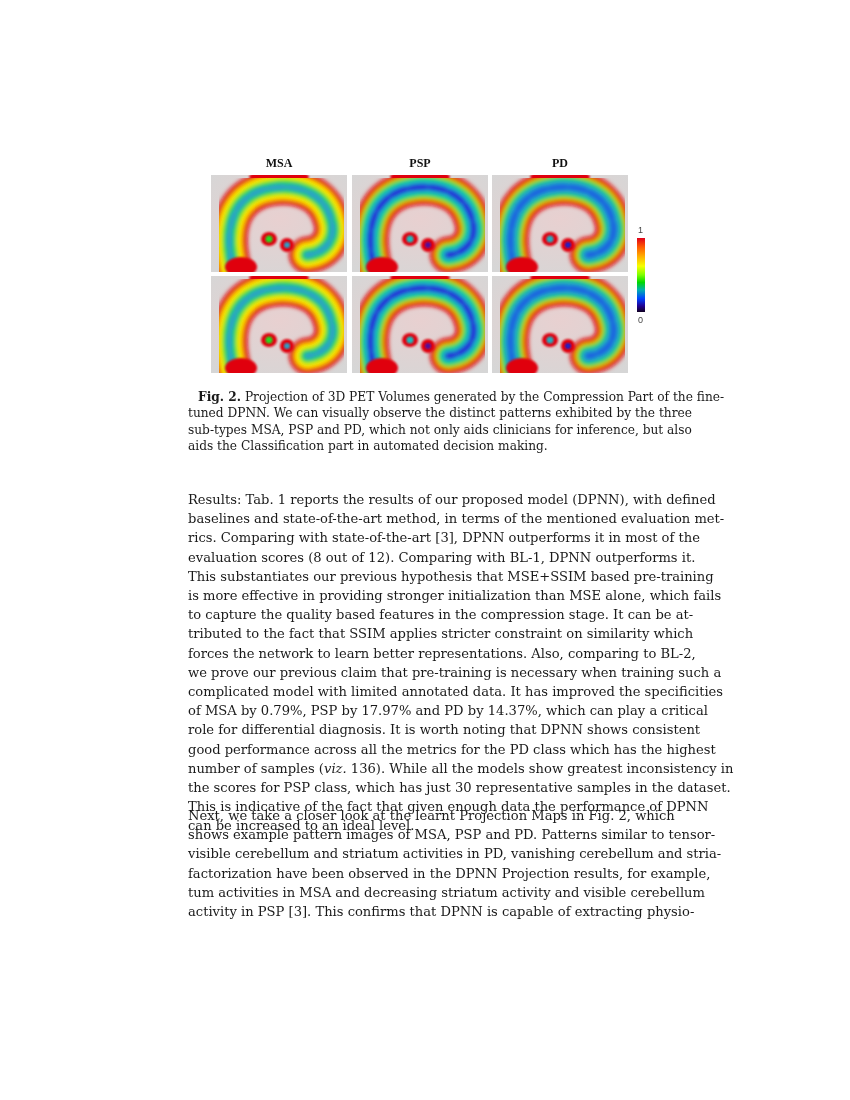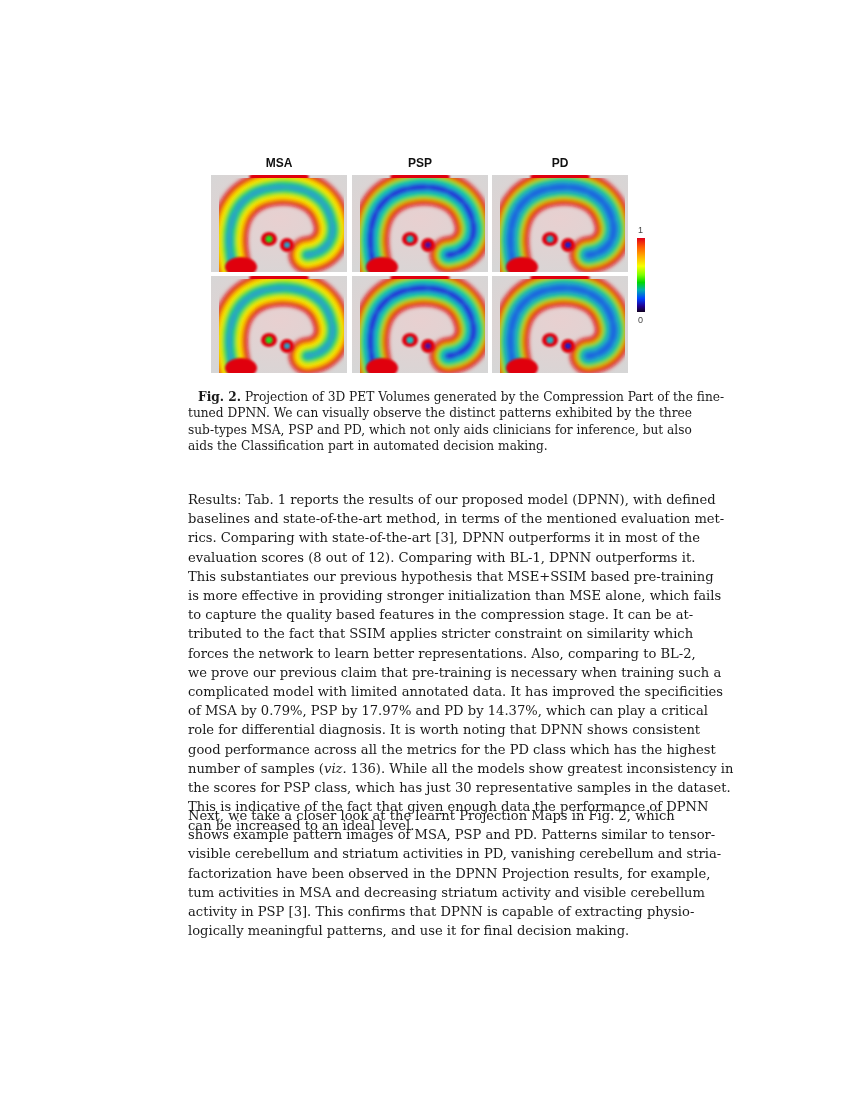--- a/index.html
+++ b/index.html
@@ -1,19 +1,19 @@
 <!DOCTYPE html>
 <html><head>
 <meta charset="utf-8">
 <style>
   html, body { margin: 0; padding: 0; background: #ffffff; }
   body { width: 850px; height: 1100px; position: relative; overflow: hidden;
          font-family: "DejaVu Serif", "Liberation Serif", serif; color: #1a1a1a; }
   .fig-label { position: absolute; top: 156px; width: 136px; text-align: center;
-               font-family: Liberation Sans, sans-serif; font-weight: bold; font-size: 12px; color:#111; }
+               font-family: Liberation Serif, serif; font-weight: bold; font-size: 12px; color:#111; }
   .panel { position: absolute; width: 136px; height: 97px; overflow: hidden; background: #d9d9d9; }
   .panel svg { display:block; width:136px; height:97px; }
   .cbar { position:absolute; left: 637px; top: 238px; width: 8px; height: 74px;
           background: linear-gradient(to bottom, #e0001a 0%, #ff5a00 12%, #ffb000 25%, #f6ff00 38%, #7cff00 50%, #00d800 60%, #00b0b0 70%, #0040ff 82%, #200090 92%, #100020 100%); }
   .cbar-label { position:absolute; font-family: "Liberation Sans", sans-serif; font-size: 9px; color:#444; }
   .caption { position:absolute; left: 188px; top: 389px; width: 474px; font-size: 12.2px; line-height: 16.3px; text-align: justify; }
   .caption b { font-weight: bold; margin-left: 10px; }
   .para { position:absolute; left: 188px; width: 474px; font-size: 13.1px; line-height: 19.2px; text-align: justify; }
   .para b { font-weight: normal; }
   .line { display:block; text-align: justify; text-align-last: justify; white-space: nowrap; }
@@ -184,14 +184,13 @@
   <span class="line last">can be increased to an ideal level.</span>
 </div>
 
 <div class="para" style="top:806px">
   <span class="line">Next, we take a closer look at the learnt Projection Maps in Fig. 2, which</span>
   <span class="line">shows example pattern images of MSA, PSP and PD. Patterns similar to tensor-</span>
   <span class="line">visible cerebellum and striatum activities in PD, vanishing cerebellum and stria-</span>
   <span class="line">factorization have been observed in the DPNN Projection results, for example,</span>
   <span class="line">tum activities in MSA and decreasing striatum activity and visible cerebellum</span>
   <span class="line">activity in PSP [3]. This confirms that DPNN is capable of extracting physio-</span>
-  <span class="line last">logically meaningful patterns, and use it for final decision making.</span>
 </div>
 
 </body></html>

